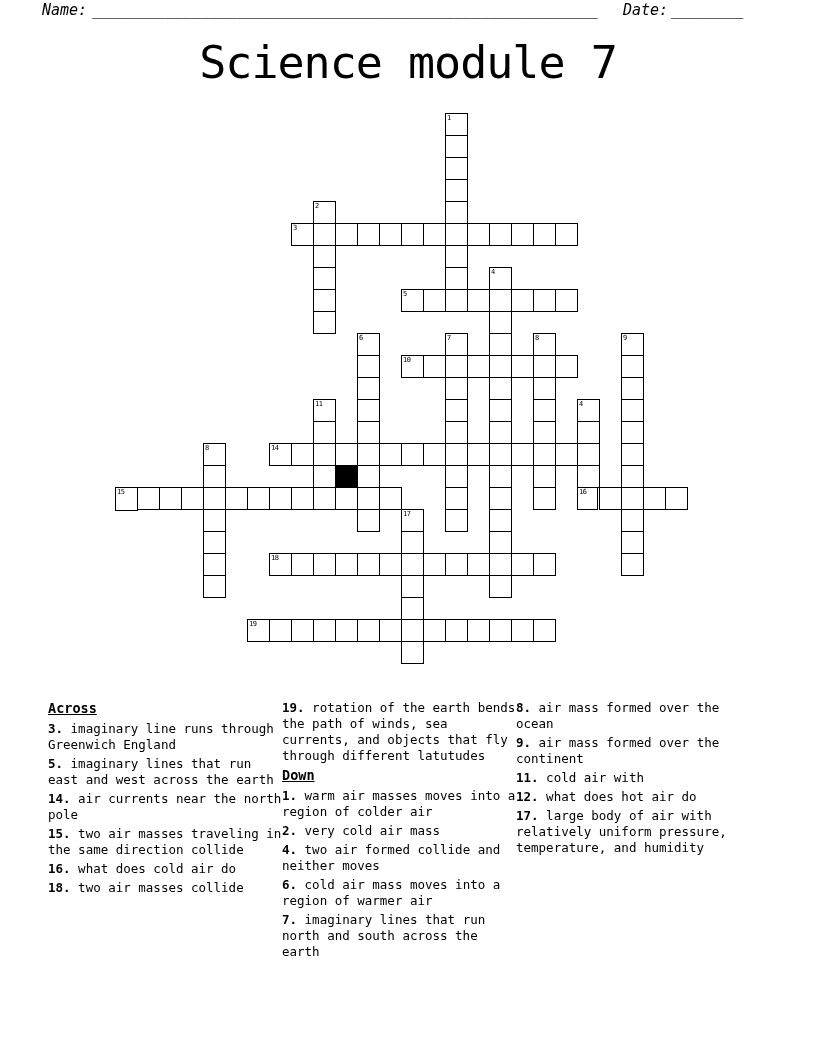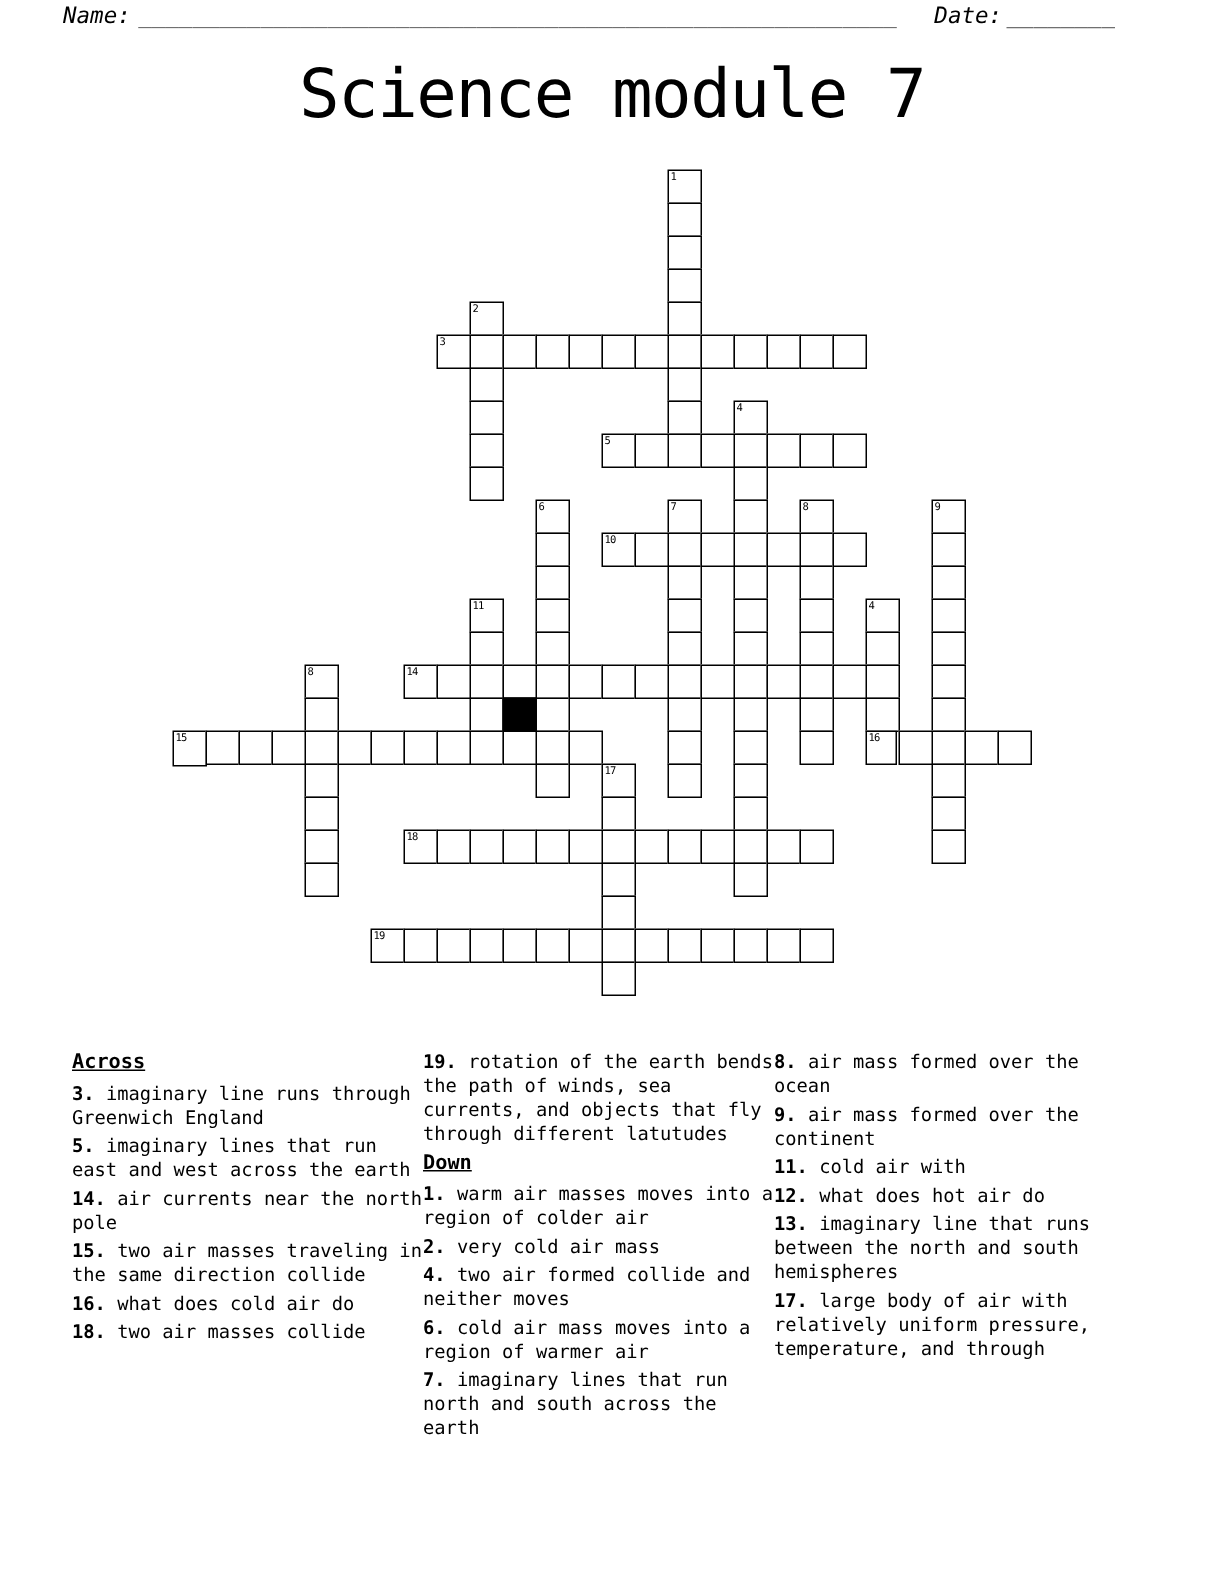--- a/index.html
+++ b/index.html
@@ -280,16 +280,15 @@
       <div class="clue"><span class="num">2.</span><span> very cold air mass</span></div>
       <div class="clue"><span class="num">4.</span><span> two air formed collide and neither moves</span></div>
       <div class="clue"><span class="num">6.</span><span> cold air mass moves into a region of warmer air</span></div>
       <div class="clue"><span class="num">7.</span><span> imaginary lines that run north and south across the earth</span></div>
     </div>
     <div class="clue-col">
       <div class="clue"><span class="num">8.</span><span> air mass formed over the ocean</span></div>
       <div class="clue"><span class="num">9.</span><span> air mass formed over the continent</span></div>
       <div class="clue"><span class="num">11.</span><span> cold air with</span></div>
       <div class="clue"><span class="num">12.</span><span> what does hot air do</span></div>
-      <div class="clue"><span class="num">13.</span><span> imaginary line that runs between the north and south hemispheres</span></div>
-      <div class="clue"><span class="num">17.</span><span> large body of air with relatively uniform pressure, temperature, and through</span></div>
+      <div class="clue"><span class="num">17.</span><span> large body of air with relatively uniform pressure, temperature, and humidity</span></div>
     </div>
   </div>
 
 </body></html>

